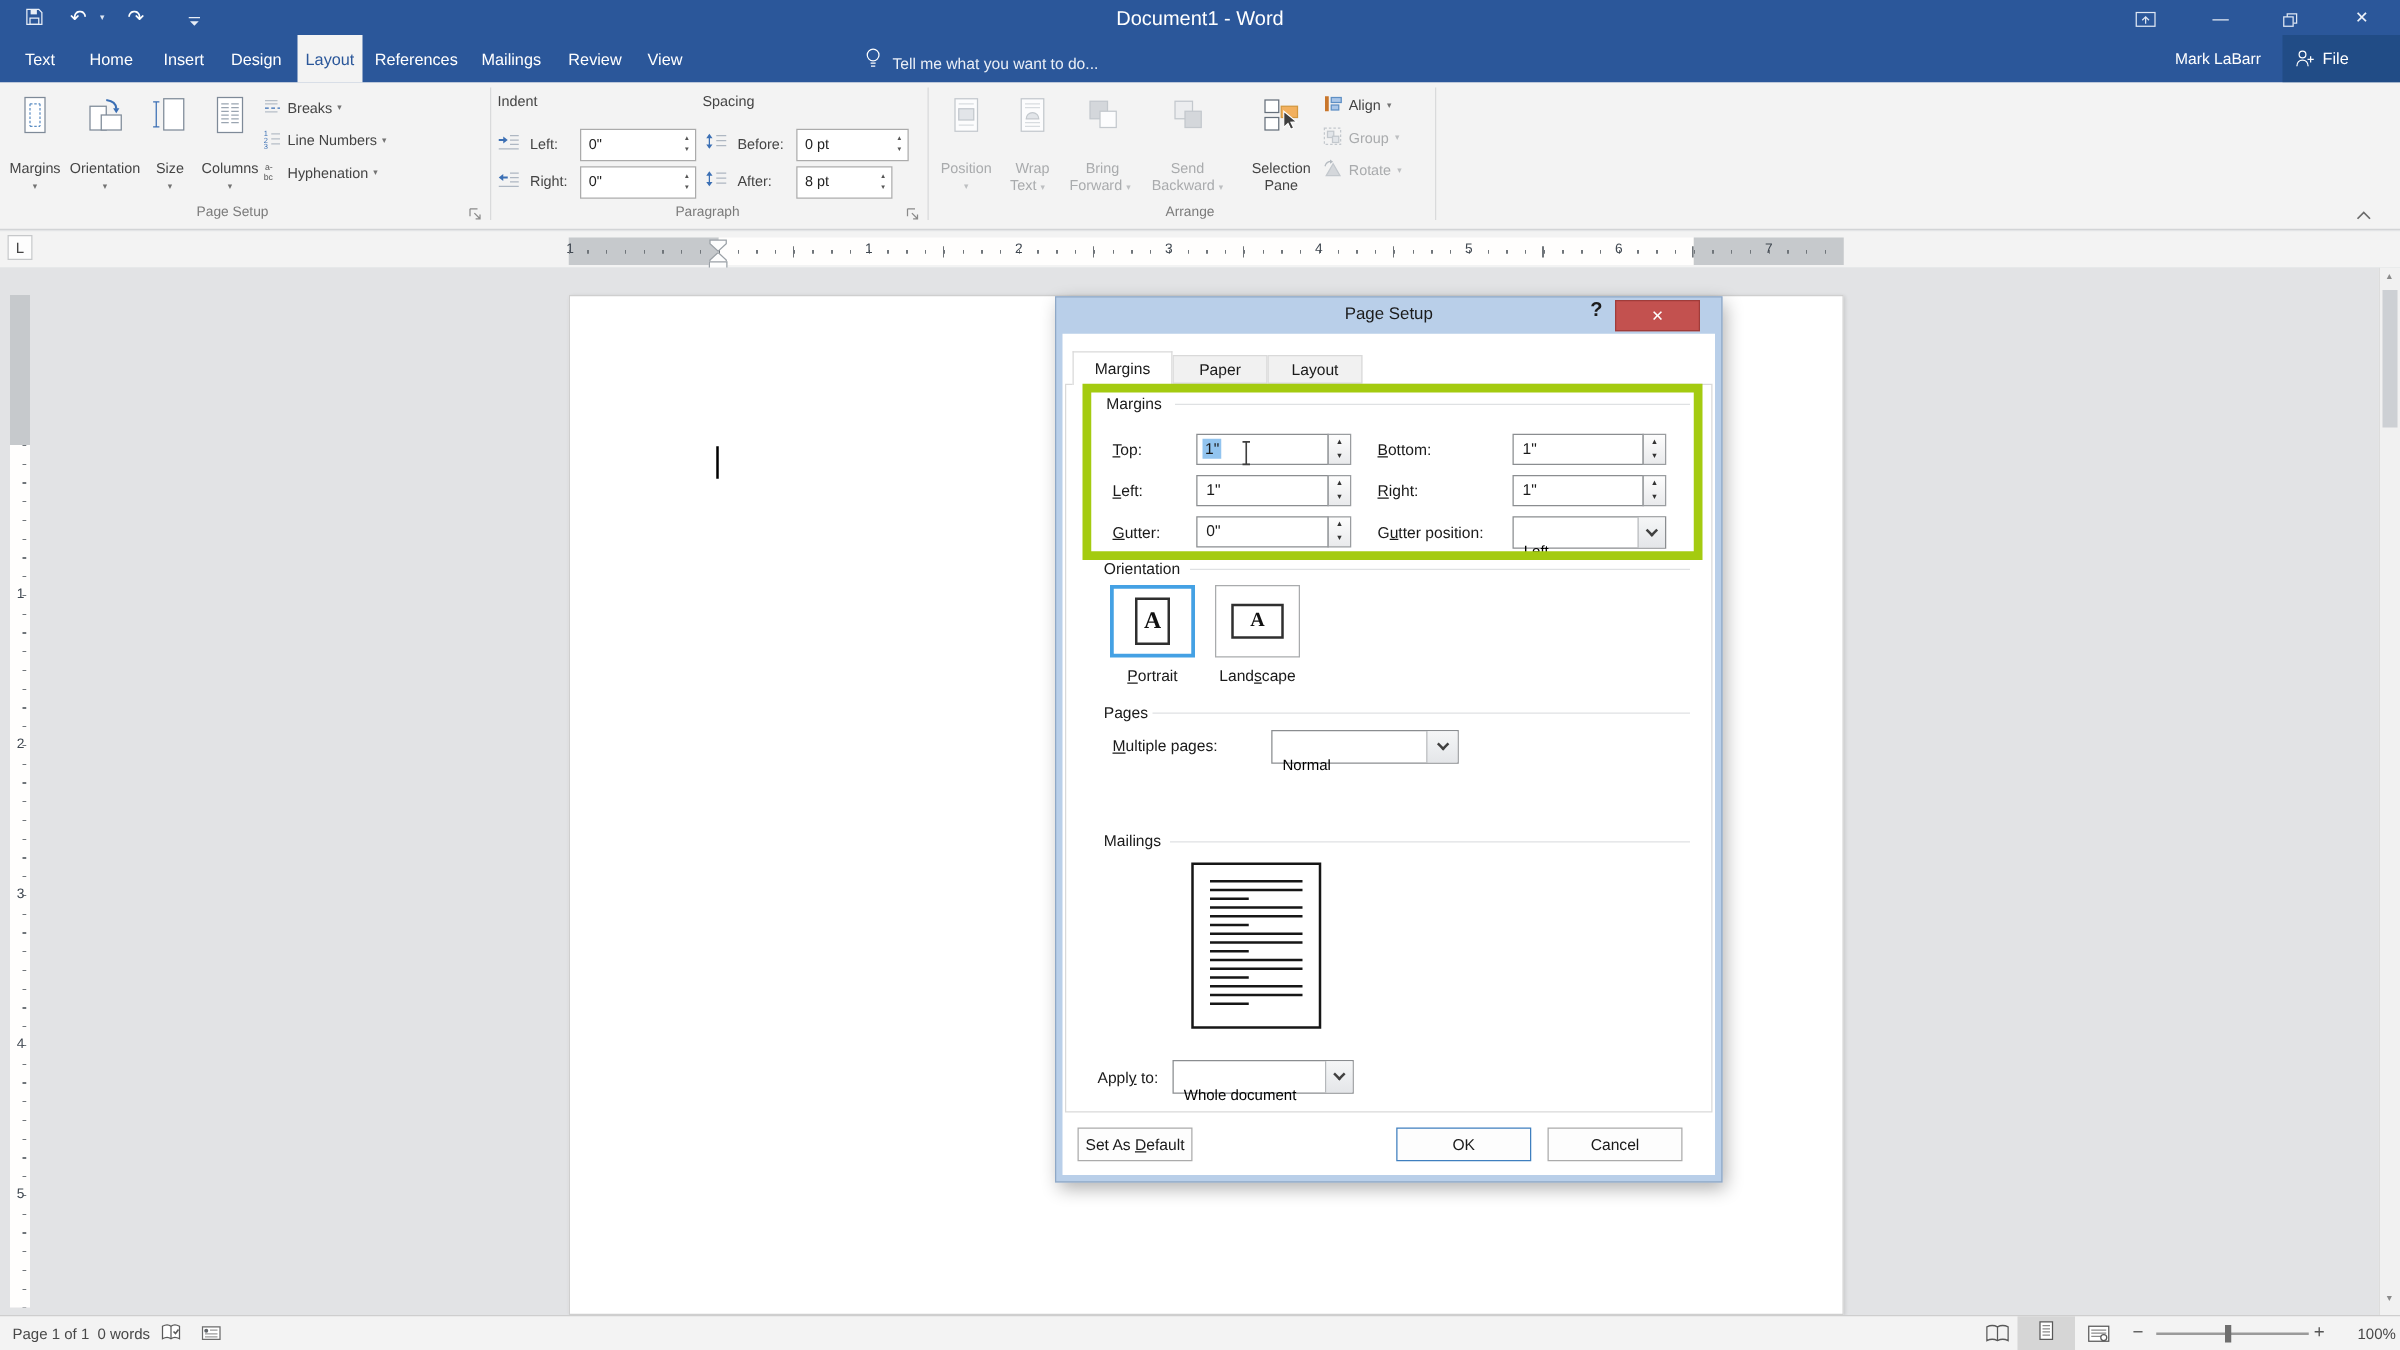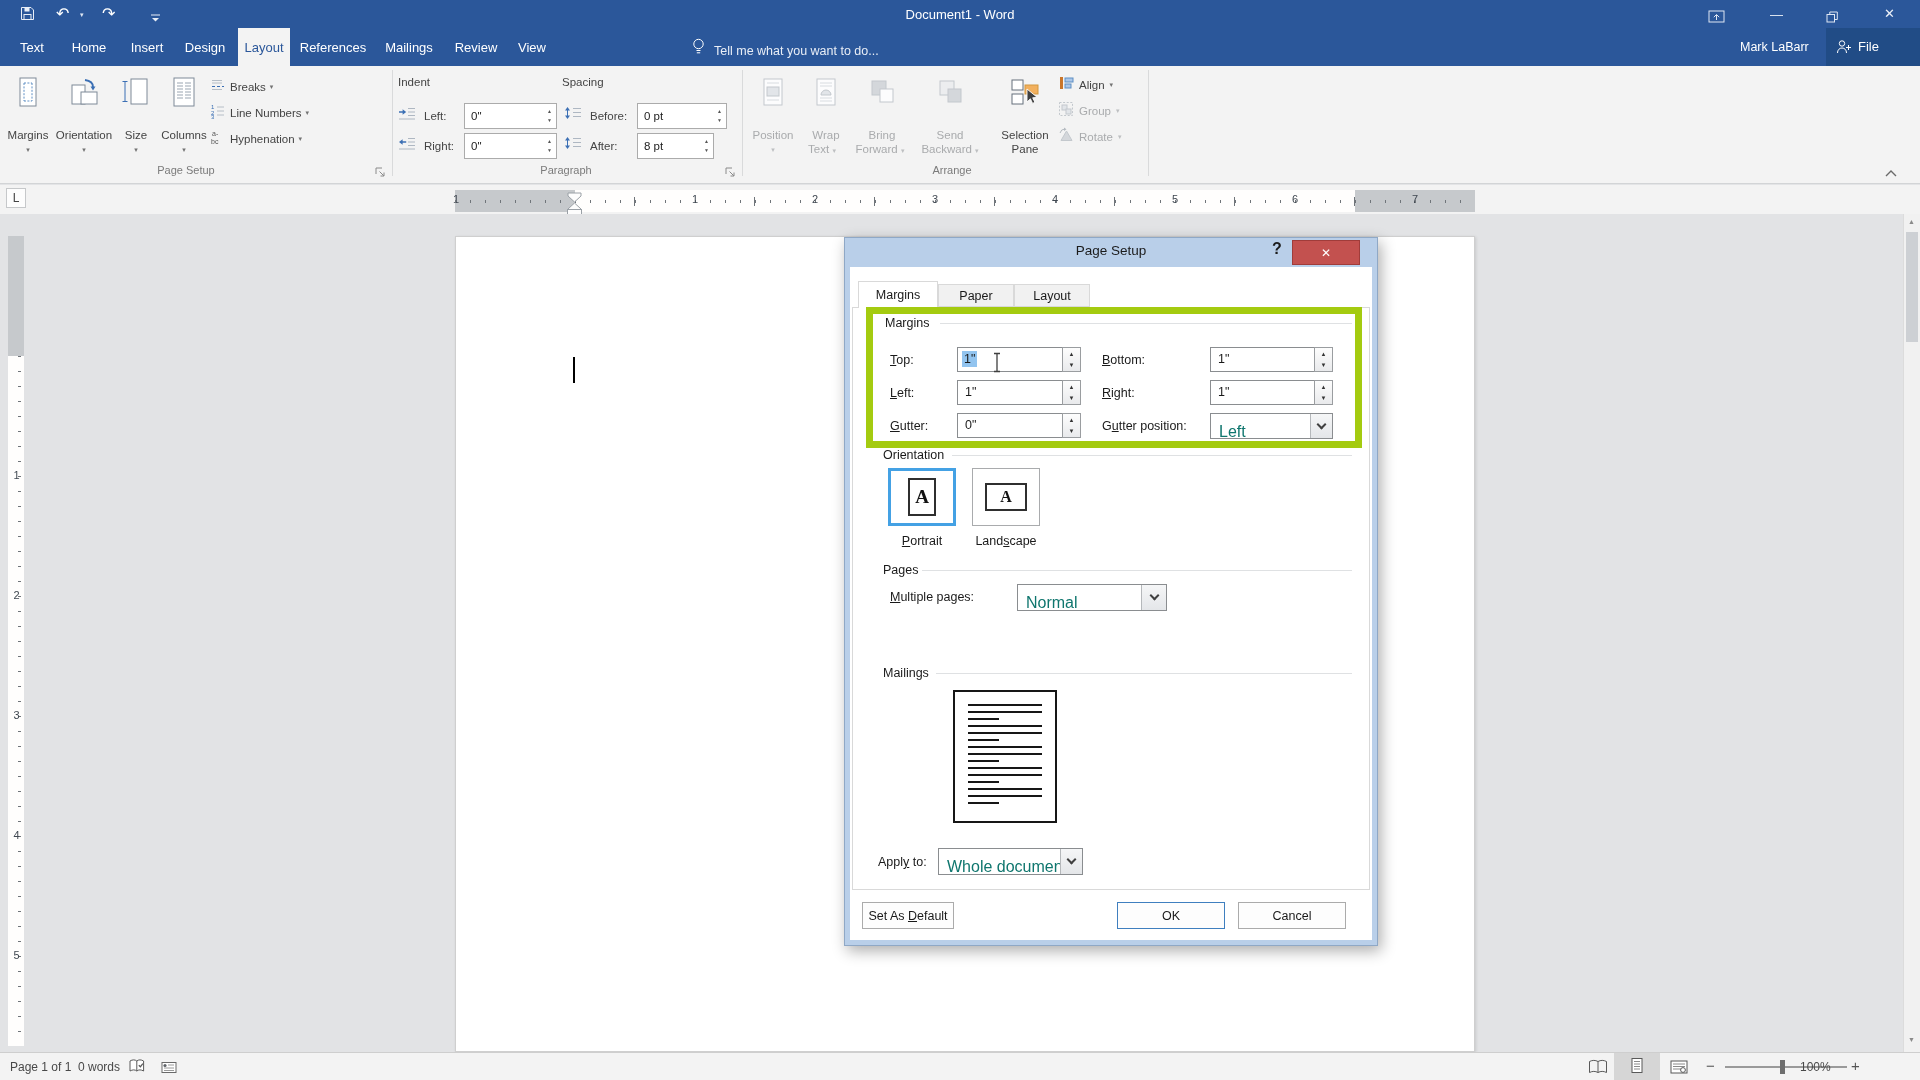--- a/index.html
+++ b/index.html
@@ -2,21 +2,21 @@
 <html><head>
 <meta charset="utf-8">
 <style>
 *{box-sizing:border-box;margin:0;padding:0}
 html,body{width:1920px;height:1080px;overflow:hidden}
 #root{position:relative;width:1920px;height:1080px;background:#e3e4e6;font-family:"Liberation Sans","DejaVu Sans",sans-serif;color:#222}
 .x{position:absolute}
 .flexc{display:flex;align-items:center;justify-content:center}
 
 .blue{background:#2b579a}
-.titletext{color:#fff;font-size:13px;text-align:center}
+.titletext{color:#fff;font-size:16px;text-align:center}
 .tab{color:#fff;font-size:13px;height:38px;display:flex;align-items:center;justify-content:center;cursor:default}
 .tab.active{background:#f3f3f3;color:#2b579a}
 .tellme{color:#e9eef6;font-size:12.5px}
 
 .ribbon{background:#f3f3f3;border-bottom:1px solid #d2d4d6}
 .rlbl{font-size:11.5px;color:#444;text-align:center;line-height:14px;white-space:nowrap}
 .rlbl.dis{color:#a9abad}
 .caret{font-size:7px;color:#737373;text-align:center;line-height:8px}
 .caret.dis{color:#bdbfc1}
 .sep{width:1px;background:#d9dadb}
@@ -34,21 +34,21 @@
 .vticks{position:absolute;left:10px;width:3px;background:repeating-linear-gradient(to bottom,#70757a 0 1px,transparent 1px 15px)}
 .vnum{position:absolute;left:2px;width:13px;text-align:center;font-size:11px;color:#404851}
 
 .legend{position:absolute;font-size:12.5px;color:#1a1a1a;background:#fff;padding:0 3px;white-space:nowrap}
 .gline{position:absolute;height:1px;background:#dfe1e3}
 .dlbl{position:absolute;font-size:12.5px;color:#1a1a1a;white-space:nowrap}
 .dinp{position:absolute;border:1px solid #8a8d90;background:#fff;font-size:12.5px;color:#1a1a1a}
 .dinp .tv{padding:4px 0 0 7px;display:block}
 .spin{position:absolute;border:1px solid #9a9da0;background:linear-gradient(#fdfdfd,#e9eaec);display:flex;flex-direction:column;align-items:center;justify-content:space-around;font-size:6px;color:#333;line-height:6px}
 .combo{position:absolute;border:1px solid #8a8d90;background:#fff}
-.combo .cv{position:absolute;left:8px;top:9px;font-size:16px;color:#0f766e;white-space:nowrap}
+.combo .cv{position:absolute;left:8px;top:20px;font-size:12px;color:#000000;white-space:nowrap}
 .chevbox{position:absolute;background:linear-gradient(#f5f6f7,#e4e6e9);border-left:1px solid #b5b8bb;display:flex;align-items:center;justify-content:center}
 .chev{width:7px;height:7px;border-right:2px solid #404040;border-bottom:2px solid #404040;transform:rotate(45deg);margin-top:-4px}
 .btn{position:absolute;border:1px solid #ababab;background:#fdfdfd;font-size:12.5px;color:#1a1a1a;display:flex;align-items:center;justify-content:center;cursor:default}
 .dtab{position:absolute;font-size:12.5px;color:#1a1a1a;display:flex;align-items:center;justify-content:center;border:1px solid #d9d9d9}
 .pline{height:2px;background:#161616;margin-bottom:5px}
 .pline.s{width:42%}
 .stext{font-size:12px;color:#484848;white-space:nowrap}
 u{text-decoration:underline}
 </style>
 </head>
@@ -605,16 +605,16 @@
       <svg width="18" height="14">
           <rect x="1" y="1" width="16" height="12" fill="#fff" stroke="#595959"></rect>
           <path d="M3 4h12M3 6.5h12M3 9h8" stroke="#8a8a8a"></path>
           <circle cx="13" cy="10" r="2.4" fill="#fff" stroke="#595959"></circle>
         </svg>
     </span>
     <span class="x" style="left:1706px;top:4px;font-size:15px;color:#555">−</span>
     <div class="x" style="left:1725px;top:13px;width:122px;height:2px;background:#9a9a9a"></div>
     <div class="x" style="left:1780px;top:7px;width:5px;height:14px;background:#6e6e6e"></div>
     <span class="x" style="left:1851px;top:4px;font-size:15px;color:#555">+</span>
-    <span class="x stext" style="left:1800px;top:7px">100%</span>
+    <span class="x stext" style="left:1886px;top:7px">100%</span>
   </div>
 
 </div>
 
 </body></html>

